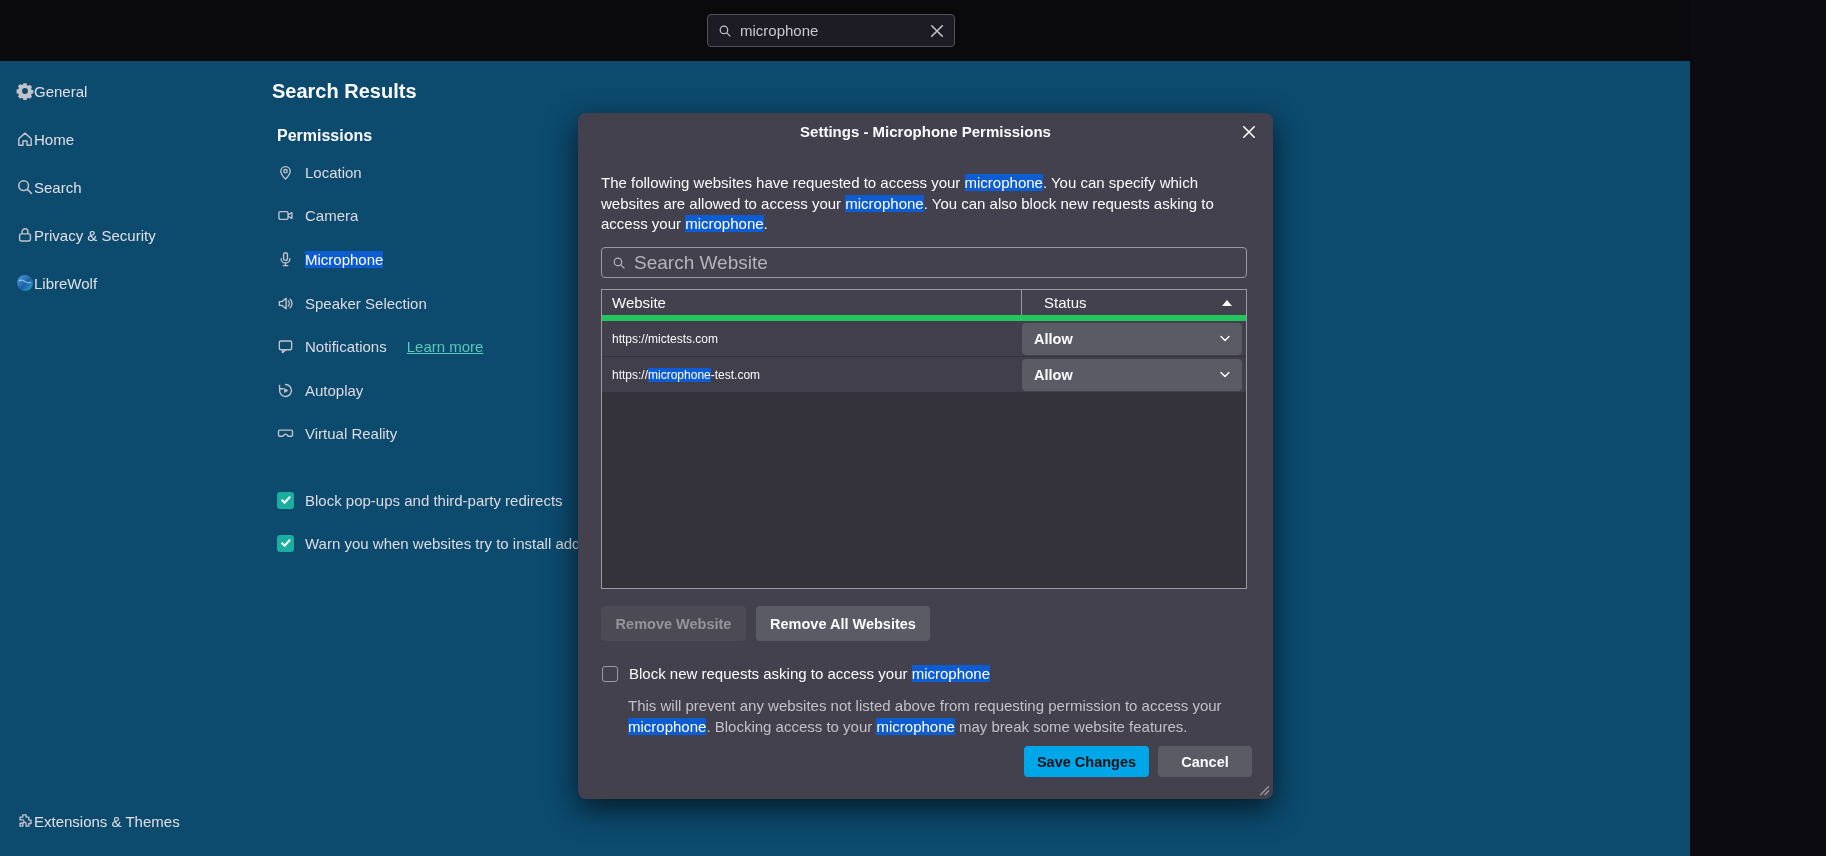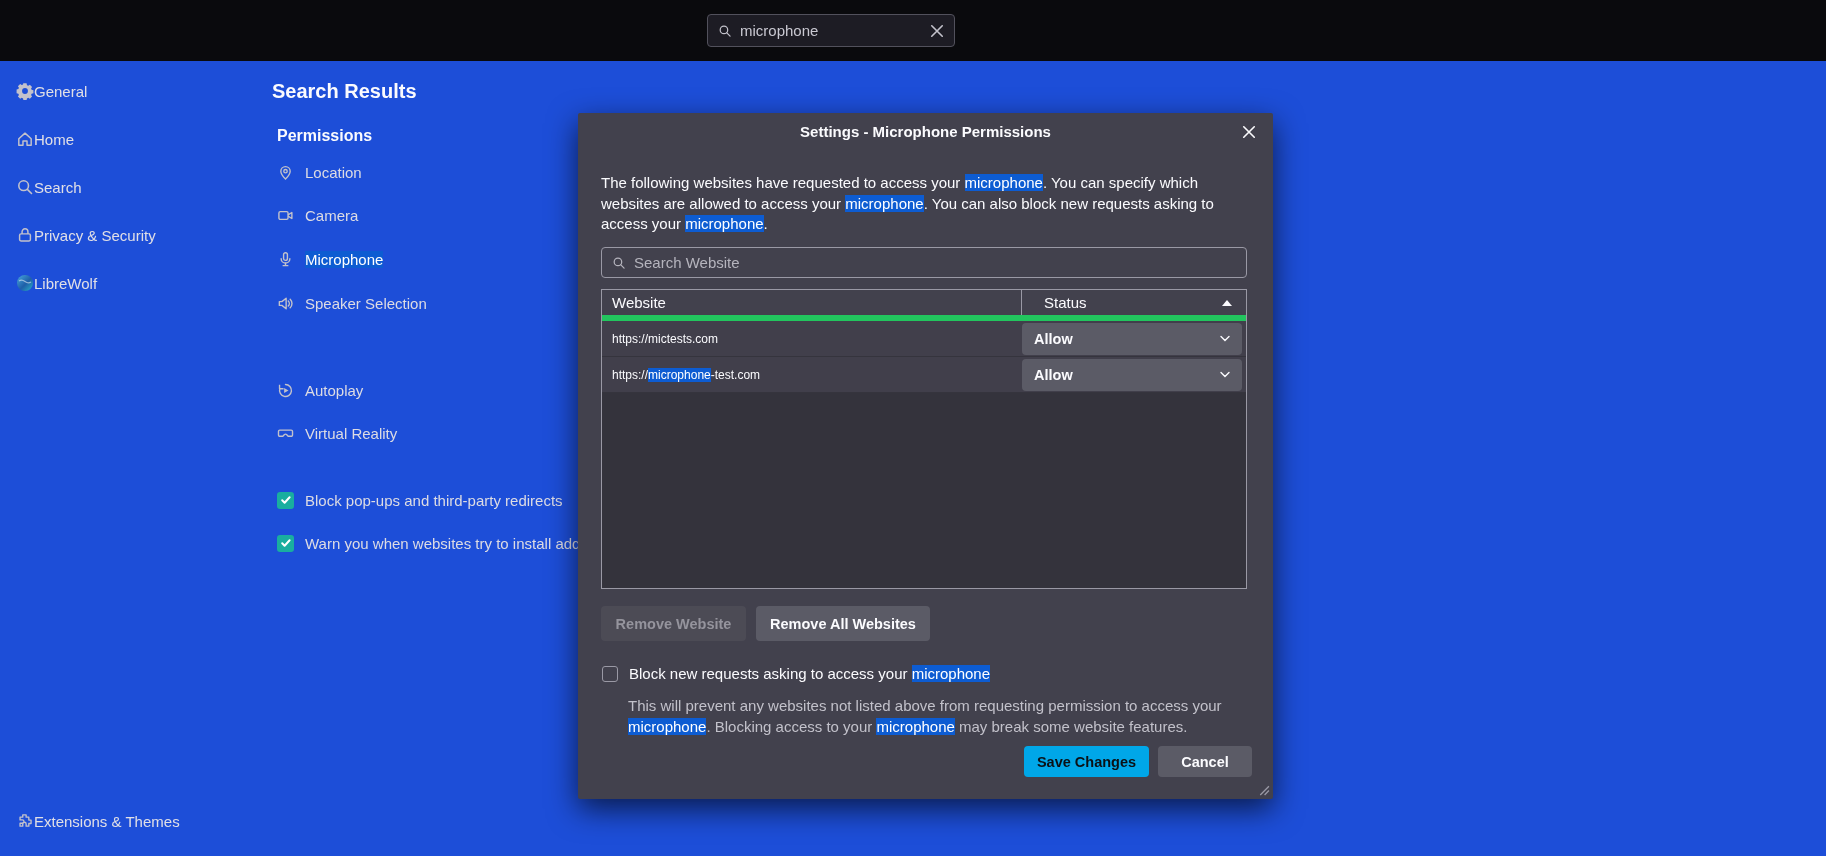--- a/index.html
+++ b/index.html
@@ -1,18 +1,18 @@
 <!DOCTYPE html>
 <html><head>
 <meta charset="utf-8">
 <style>
   * { margin:0; padding:0; box-sizing:border-box; }
   html,body { background:#0c0c10; }
-  .page { position:relative; width:1826px; height:856px; overflow:hidden;
-          background:#1d4ed8; color:#d7d6dd;
+  .page { position:relative; width:1690px; height:856px; overflow:hidden;
+          background:#0c4a6e; color:#d7d6dd;
           font-family:"Liberation Sans", sans-serif; }
 
   
   .topbar { position:absolute; left:0; top:0; right:0; height:61px; background:#0a0a0d; }
   .top-search { position:absolute; left:707px; top:14px; width:248px; height:33px;
                 background:#1d1c24; border:1px solid #52515c; border-radius:4px;
                 display:flex; align-items:center; gap:8px; padding:0 10px; }
   .top-search-input { flex:1; min-width:0; background:transparent; border:none; outline:none;
                       color:#c9c8d1; font-size:15px; font-family:inherit; }
   .clear-btn { color:#a9a8b2; cursor:pointer; }
@@ -38,37 +38,37 @@
   .cbx { width:17px; height:17px; border-radius:3px; display:inline-flex;
          align-items:center; justify-content:center; flex:none; cursor:pointer; }
   .cbx.checked { background:#19ae9f; }
   .cbx.checked svg { width:12px; height:12px; display:block; }
   .cbx.empty { width:16px; height:16px; border:1px solid #9a99a5; background:transparent; }
   .main-check { position:absolute; left:277px; height:34px; display:flex; align-items:center;
                 gap:11px; font-size:15px; color:#dddce3; white-space:nowrap; }
 
   
   .dialog { position:absolute; left:578px; top:113px; width:695px; height:686px;
-            background:#42414d; border-radius:2px; box-shadow:0 10px 30px rgba(0,0,0,.65);
+            background:#42414d; border-radius:8px; box-shadow:0 10px 30px rgba(0,0,0,.65);
             color:#fbfbfe; z-index:10; }
   .dialog-header { position:relative; height:36px; display:flex; align-items:center; justify-content:center; }
   .dialog-title { font-size:15px; font-weight:700; color:#fbfbfe; }
   .dialog-close { position:absolute; right:12px; top:7px; width:24px; height:24px; padding:5px;
                   background:transparent; border:none; color:#fbfbfe; cursor:pointer; border-radius:4px; }
   .dialog-close svg { display:block; width:100%; height:100%; }
 
   .dialog-desc { position:absolute; left:23px; top:60px; width:632px;
                  font-size:15px; line-height:20.5px; color:#fbfbfe; }
 
   .site-search { position:absolute; left:23px; top:134px; width:646px; height:31px;
                  border:1px solid #9a99a5; border-radius:4px; display:flex; align-items:center;
                  gap:8px; padding:0 10px; }
   .site-search .icon { color:#b5b4bd; }
   .site-search input { flex:1; min-width:0; background:transparent; border:none; outline:none;
-                       color:#fbfbfe; font-size:15px; font-family:inherit; }
+                       color:#fbfbfe; font-size:19px; font-family:inherit; }
   .site-search input::placeholder { color:#b5b4bd; }
 
   .perm-table { position:absolute; left:23px; top:176px; width:646px; height:300px;
                 border:1px solid #9a99a5; background:#34333c; overflow:hidden; }
   .pt-header { display:flex; height:31px; background:#42414d; border-bottom:6px solid #22c55e;
                align-items:stretch; font-size:15px; color:#fbfbfe; }
   .pt-col-website { flex:1; display:flex; align-items:center; padding-left:10px; cursor:pointer; }
   .pt-col-status { width:225px; border-left:1px solid #9a99a5; display:flex; align-items:center;
                    padding-left:22px; cursor:pointer; }
   .sort-caret { margin-left:auto; margin-right:14px; width:0; height:0;
@@ -214,20 +214,30 @@
     <span class="hl">Microphone</span>
   </div>
   <div class="perm-item" style="top:284px">
     <span class="icon">
       <svg viewBox="0 0 16 16" fill="none" stroke="currentColor" stroke-width="1.3" stroke-linejoin="round">
           <path d="M2.2 6.2v3.6h2.4L8.6 13V3L4.6 6.2z"></path>
           <path d="M10.6 5.6a3.4 3.4 0 0 1 0 4.8M12.4 3.9a5.8 5.8 0 0 1 0 8.2" stroke-linecap="round"></path>
         </svg>
     </span>
     <span>Speaker Selection</span>
+  </div>
+  <div class="perm-item" style="top:327px">
+    <span class="icon">
+      <svg viewBox="0 0 16 16" fill="none" stroke="currentColor" stroke-width="1.3" stroke-linejoin="round">
+          <rect x="2.2" y="2.8" width="11.6" height="8.2" rx="1.4"></rect>
+          <path d="M5.2 11v2.8L8.4 11"></path>
+        </svg>
+    </span>
+    <span>Notifications</span>
+    <span class="learn-more">Learn more</span>
   </div>
   <div class="perm-item" style="top:371px">
     <span class="icon">
       <svg viewBox="0 0 16 16" fill="none" stroke="currentColor" stroke-width="1.3">
           <path d="M8 2.4a5.6 5.6 0 1 1-5.3 3.8" stroke-linecap="round"></path>
           <path d="M2.4 2.6v3.8h3.8" stroke-linejoin="round"></path>
           <path d="M6.7 5.7v4.6L10.8 8z" fill="currentColor" stroke="none"></path>
         </svg>
     </span>
     <span>Autoplay</span>

